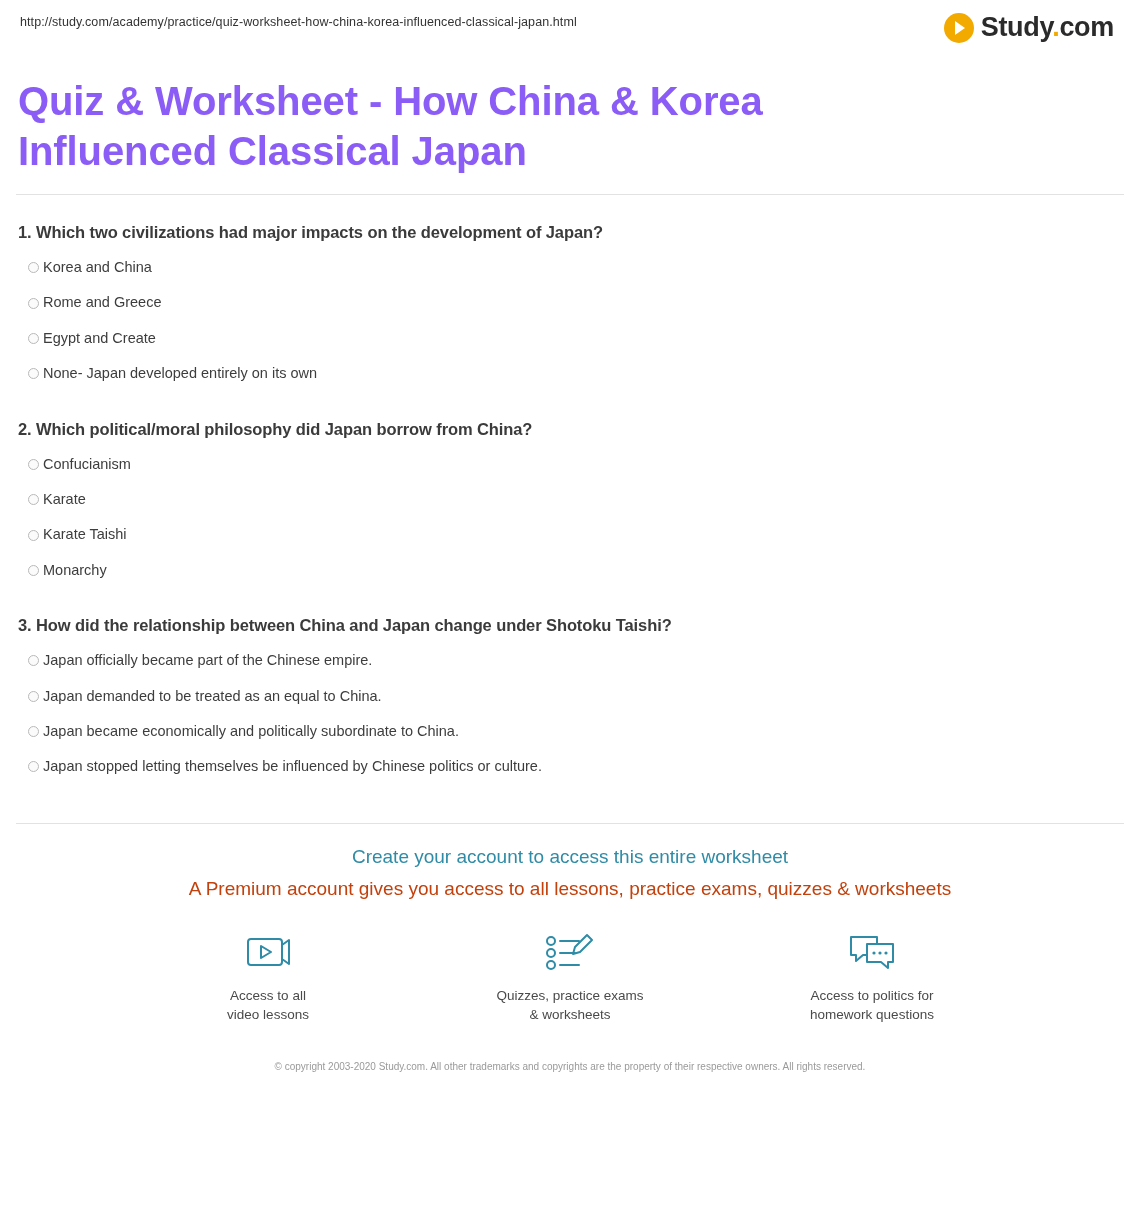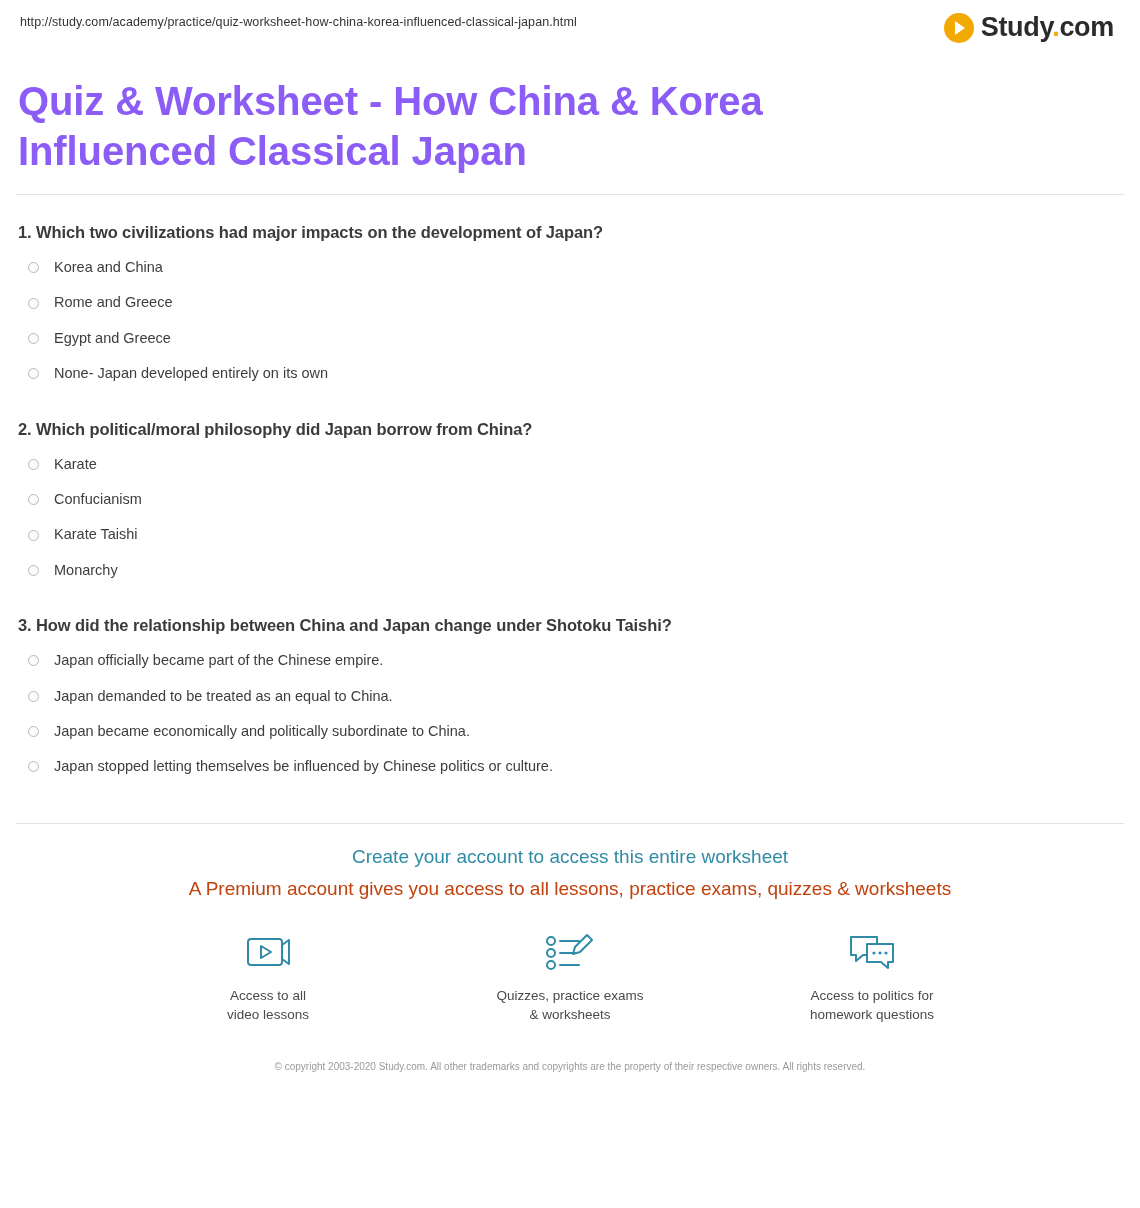--- a/index.html
+++ b/index.html
@@ -91,21 +91,21 @@
   .q-text {
     font-size: 16.5px;
     font-weight: bold;
     color: #3b3b3b;
     margin: 0 0 8px 0;
     letter-spacing: -0.1px;
   }
   .choice {
     display: flex;
     align-items: center;
-    gap: 15px;
+    gap: 4px;
     padding: 9px 0 9px 10px;
   }
   .radio {
     width: 11px;
     height: 11px;
     min-width: 11px;
     border-radius: 50%;
     border: 1px solid #b9b9b9;
     background: #fbfbfb;
     display: inline-block;
@@ -192,37 +192,37 @@
       <div class="choice">
         <span class="radio"></span>
         <span class="choice-label">Korea and China</span>
       </div>
       <div class="choice">
         <span class="radio"></span>
         <span class="choice-label">Rome and Greece</span>
       </div>
       <div class="choice">
         <span class="radio"></span>
-        <span class="choice-label">Egypt and Greece</span>
+        <span class="choice-label">Egypt and Create</span>
       </div>
       <div class="choice">
         <span class="radio"></span>
         <span class="choice-label">None- Japan developed entirely on its own</span>
       </div>
     </div>
 
     <div class="question">
       <p class="q-text">2. Which political/moral philosophy did Japan borrow from China?</p>
       <div class="choice">
         <span class="radio"></span>
+        <span class="choice-label">Confucianism</span>
+      </div>
+      <div class="choice">
+        <span class="radio"></span>
         <span class="choice-label">Karate</span>
-      </div>
-      <div class="choice">
-        <span class="radio"></span>
-        <span class="choice-label">Confucianism</span>
       </div>
       <div class="choice">
         <span class="radio"></span>
         <span class="choice-label">Karate Taishi</span>
       </div>
       <div class="choice">
         <span class="radio"></span>
         <span class="choice-label">Monarchy</span>
       </div>
     </div>

